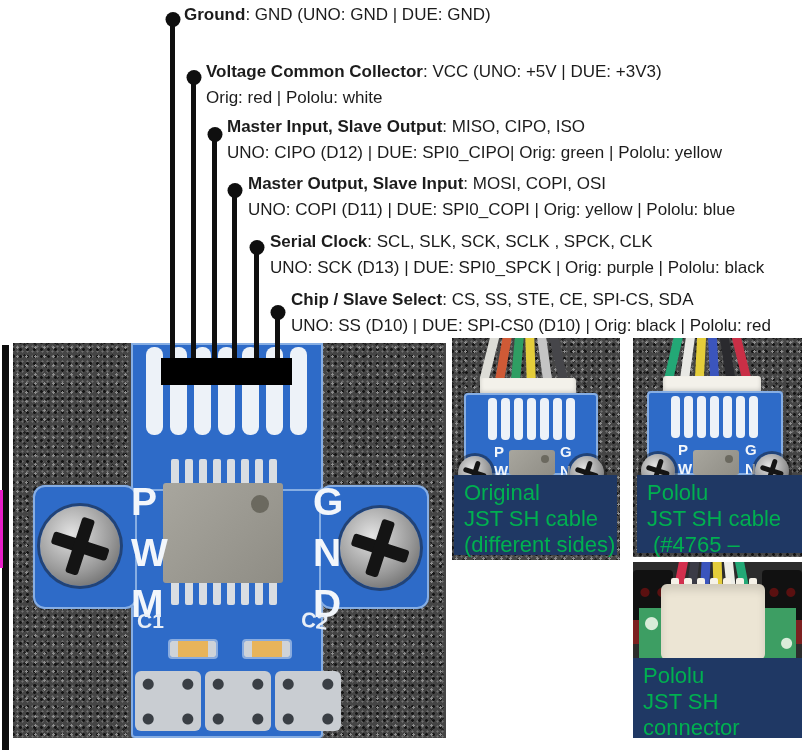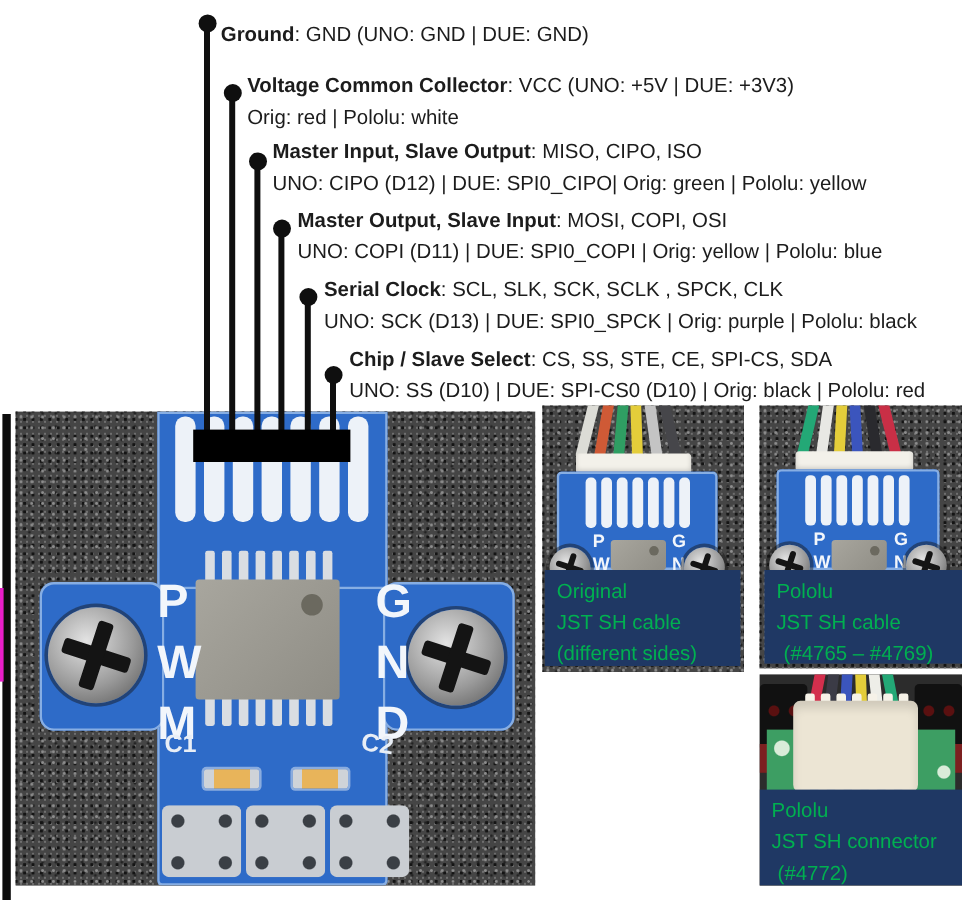--- a/index.html
+++ b/index.html
@@ -5,21 +5,21 @@
   * { margin:0; padding:0; box-sizing:border-box; }
   html,body { background:#fff; }
   #canvas {
     position:relative; width:802px; height:750px; background:#ffffff;
     font-family:"Liberation Sans", sans-serif; overflow:hidden;
   }
 
   
   .anno { position:absolute; white-space:nowrap; font-size:17px; line-height:26px; color:#1c1c1c; z-index:4; }
   .anno b { font-weight:bold; }
-  .a1 { left:184px; top:16px; }
+  .a1 { left:184px; top:2px; }
   .a2 { left:206px; top:59px; }
   .a3 { left:227px; top:114px; }
   .a4 { left:248px; top:171px; }
   .a5 { left:270px; top:229px; }
   .a6 { left:291px; top:287px; }
 
   
   .pin-line { position:absolute; width:5px; background:#0f0f0f; z-index:5; }
   .pin-line::before { content:""; position:absolute; top:-7px; left:50%; transform:translateX(-50%);
     width:15px; height:15px; border-radius:50%; background:#0f0f0f; }
@@ -88,21 +88,21 @@
                      radial-gradient(circle at 80% 80%, #3a3f45 5px, transparent 6px); }
   .sp1 { left:122px; } .sp2 { left:192px; } .sp3 { left:262px; }
 
   
   .wire { position:absolute; width:9px; height:52px; border-radius:4px; }
   .jst-bar { position:absolute; background:#f3f1ea; border-radius:3px; box-shadow:inset 0 -3px 4px rgba(0,0,0,.18); }
   .pcb-sm { position:absolute; background:#2e6bc8; box-shadow:inset 0 0 0 2px rgba(210,230,250,.55); border-radius:4px; }
   .pads-sm > div { width:9px; height:42px; border-radius:4px; }
   .vt-sm { font-size:15px; line-height:19px; }
   .screw-sm { width:34px; height:34px; }
-  .caption { position:absolute; background:#1F3864; color:#00B050; font-size:17px; line-height:26px; padding:5px 0 5px 10px; z-index:6; }
+  .caption { position:absolute; background:#1F3864; color:#00B050; font-size:22px; line-height:26px; padding:5px 0 5px 10px; z-index:6; }
 
   
   #photo-orig { left:452px; top:338px; width:168px; height:222px; }
   
   #photo-pcable { left:633px; top:338px; width:169px; height:219px; }
   
   #photo-pconn { left:633px; top:562px; width:169px; height:176px; background-color:#2c2c2c; }
   .blk-conn { position:absolute; width:40px; height:56px; background:#111; border-radius:4px;
     background-image:radial-gradient(circle at 30% 40%, #5a1010 4px, transparent 5px),
                      radial-gradient(circle at 72% 40%, #5a1010 4px, transparent 5px); }

